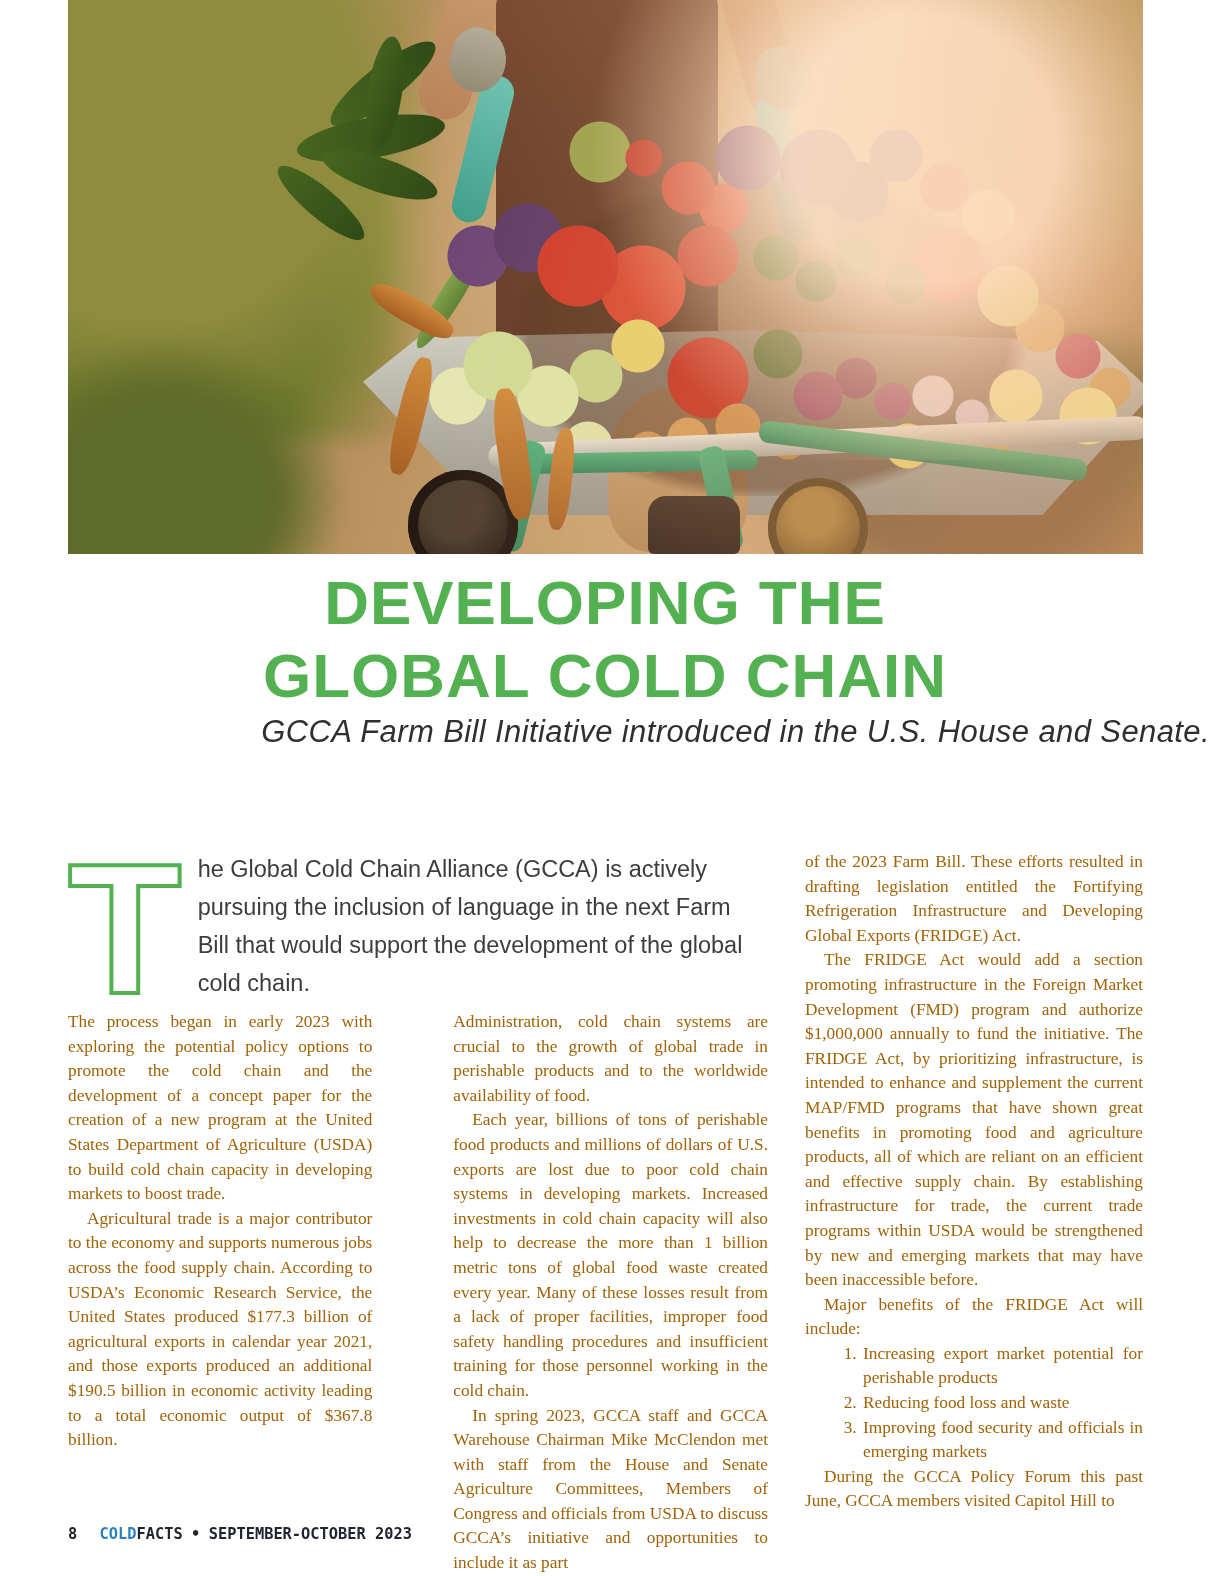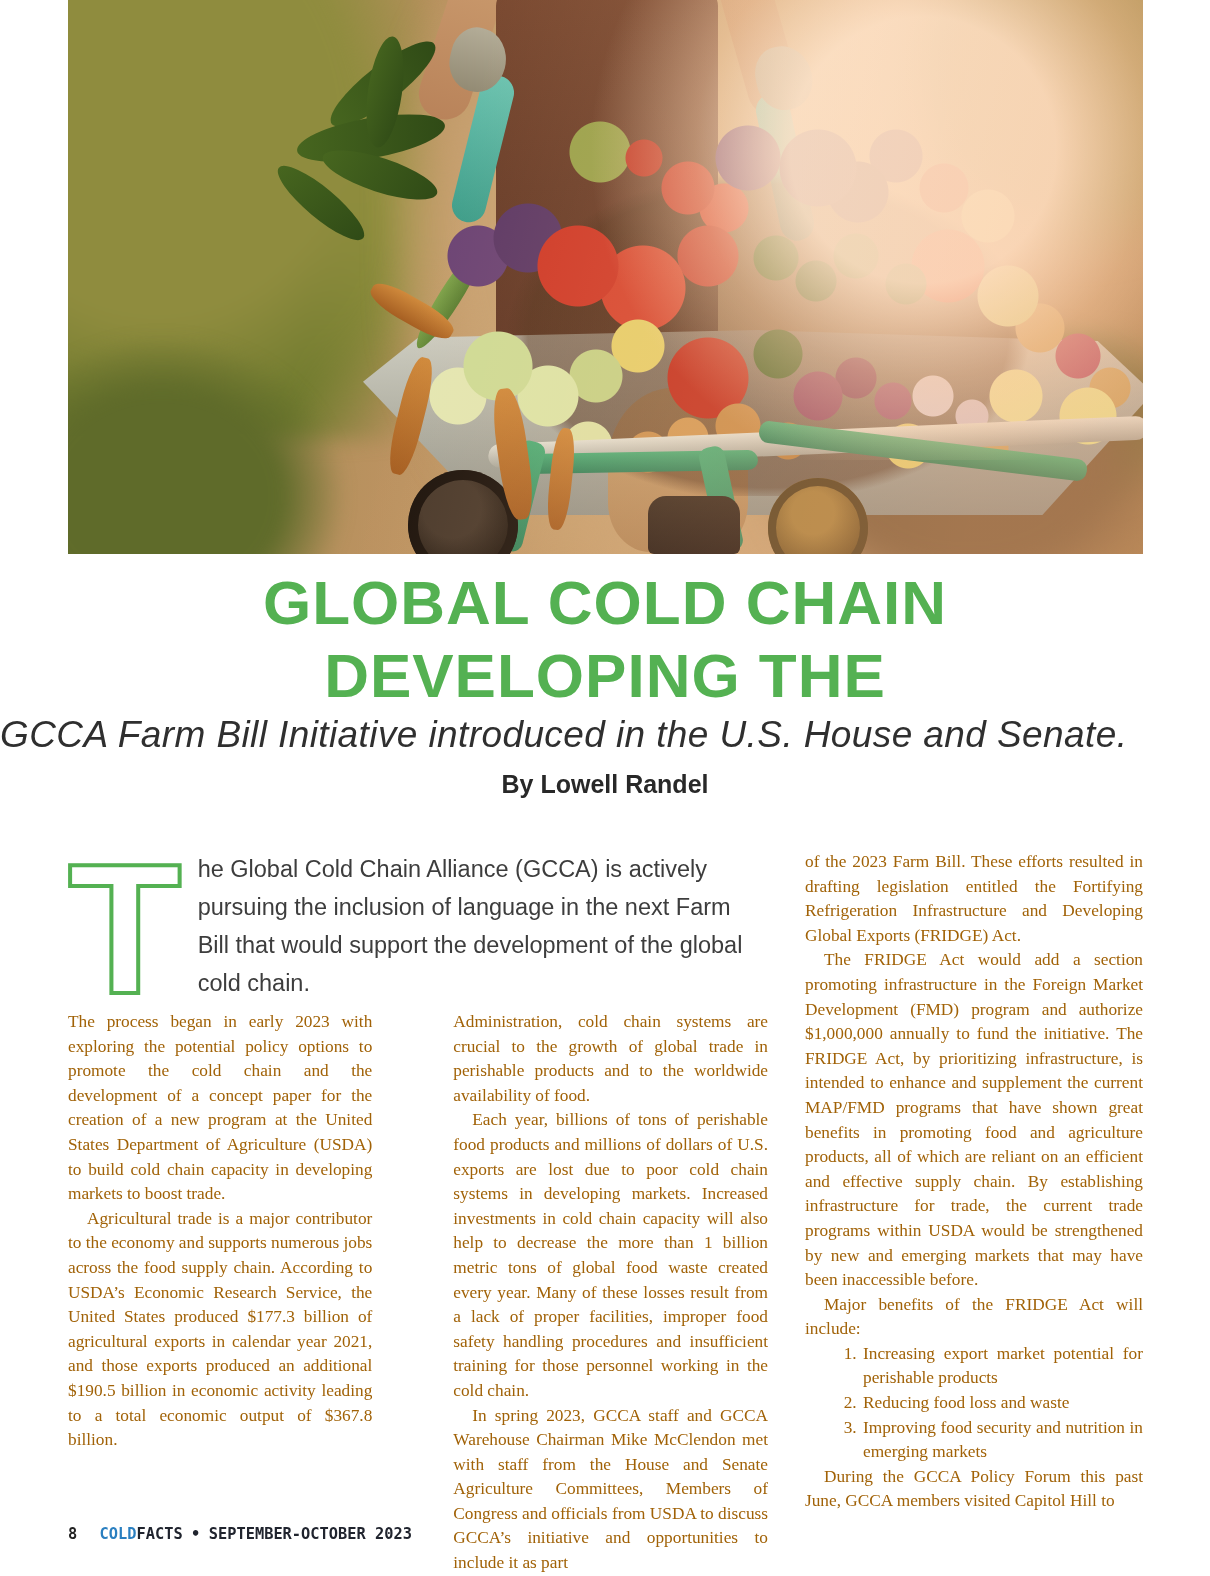--- a/index.html
+++ b/index.html
@@ -121,22 +121,22 @@
   .t4{left:482px;top:428px;width:22px;height:102px;transform:rotate(6deg);}
   .ph-flare{right:-140px;top:-160px;width:720px;height:620px;
     background:radial-gradient(circle,rgba(255,236,214,0.9) 0 28%,rgba(255,220,185,0.45) 48%,transparent 70%);}
   .ph-wash{inset:0;background:linear-gradient(105deg,rgba(255,200,150,0) 35%,rgba(255,196,150,0.18) 60%,rgba(255,180,130,0.30) 85%);}
 
   
   .title{position:absolute;top:566px;left:0;width:1210px;margin:0;text-align:center;
     color:#54b152;font-family:"Liberation Sans",sans-serif;font-weight:700;
     font-size:62px;line-height:73px;letter-spacing:1px;}
   .title span{display:block;}
-  .subtitle{position:absolute;top:714px;left:0;width:1210px;text-align:left;
-    font-style:italic;font-size:37px;color:#2f2f2f;letter-spacing:0.4px;}
+  .subtitle{position:absolute;top:714px;left:0;width:1210px;text-align:right;
+    font-style:italic;font-size:31px;color:#2f2f2f;letter-spacing:0.4px;}
   .byline{position:absolute;top:770px;left:0;width:1210px;text-align:center;
     font-weight:700;font-size:25px;color:#282828;}
 
   
   .main{position:absolute;left:68px;top:850px;width:1075px;display:flex;}
   .leftblock{width:700px;margin-right:37px;}
   .intro{font-size:23.5px;line-height:38px;color:#3d3d3d;min-height:156px;}
   .dropcap{float:left;font-weight:700;font-size:186px;line-height:150px;height:152px;
     color:#ffffff;-webkit-text-stroke:4px #54b152;margin:4px 16px 0 0;}
   .twocol{display:flex;margin-top:4px;}
@@ -197,25 +197,24 @@
     <div class="wheel wheel-r"></div>
     <div class="tassel t3"></div>
     <div class="tassel t1"></div>
     <div class="tassel t2"></div>
     <div class="tassel t4"></div>
     <div class="ph-flare"></div>
     <div class="ph-wash"></div>
   </div>
 
   <h1 class="title">
+    <span>DEVELOPING THE</span>
     <span>GLOBAL COLD CHAIN</span>
-    <span>DEVELOPING THE</span>
   </h1>
   <div class="subtitle">GCCA Farm Bill Initiative introduced in the U.S. House and Senate.</div>
-  <div class="byline">By Lowell Randel</div>
 
   <div class="main">
     <div class="leftblock">
       <div class="intro">
         <span class="dropcap">T</span><span>he Global Cold Chain Alliance (GCCA) is actively pursuing the inclusion of language in the next Farm Bill that would support the development of the global cold chain.</span>
       </div>
       <div class="twocol">
         <div class="col col1">
           <p>The process began in early 2023 with exploring the potential policy options to promote the cold chain and the development of a concept paper for the creation of a new program at the United States Department of Agriculture (USDA) to build cold chain capacity in developing markets to boost trade.</p>
           <p class="ind">Agricultural trade is a major contributor to the economy and supports numerous jobs across the food supply chain. According to USDA’s Economic Research Service, the United States produced $177.3 billion of agricultural exports in calendar year 2021, and those exports produced an additional $190.5 billion in economic activity leading to a total economic output of $367.8 billion.</p>
@@ -227,21 +226,21 @@
         </div>
       </div>
     </div>
     <div class="col col3">
       <p>of the 2023 Farm Bill. These efforts resulted in drafting legislation entitled the Fortifying Refrigeration Infrastructure and Developing Global Exports (FRIDGE) Act.</p>
       <p class="ind">The FRIDGE Act would add a section promoting infrastructure in the Foreign Market Development (FMD) program and authorize $1,000,000 annually to fund the initiative. The FRIDGE Act, by prioritizing infrastructure, is intended to enhance and supplement the current MAP/FMD programs that have shown great benefits in promoting food and agriculture products, all of which are reliant on an efficient and effective supply chain. By establishing infrastructure for trade, the current trade programs within USDA would be strengthened by new and emerging markets that may have been inaccessible before.</p>
       <p class="ind">Major benefits of the FRIDGE Act will include:</p>
       <ol>
         <li>Increasing export market potential for perishable products</li>
         <li>Reducing food loss and waste</li>
-        <li>Improving food security and nutrition in emerging markets</li>
+        <li>Improving food security and officials in emerging markets</li>
       </ol>
       <p class="ind">During the GCCA Policy Forum this past June, GCCA members visited Capitol Hill to</p>
     </div>
   </div>
 
   <div class="footer">
     <span class="pgnum">8</span>
     <span class="brand"><span class="cold">COLD</span><span class="facts">FACTS</span></span>
     <span class="sep">•</span>
     <span class="issue">SEPTEMBER-OCTOBER 2023</span>

